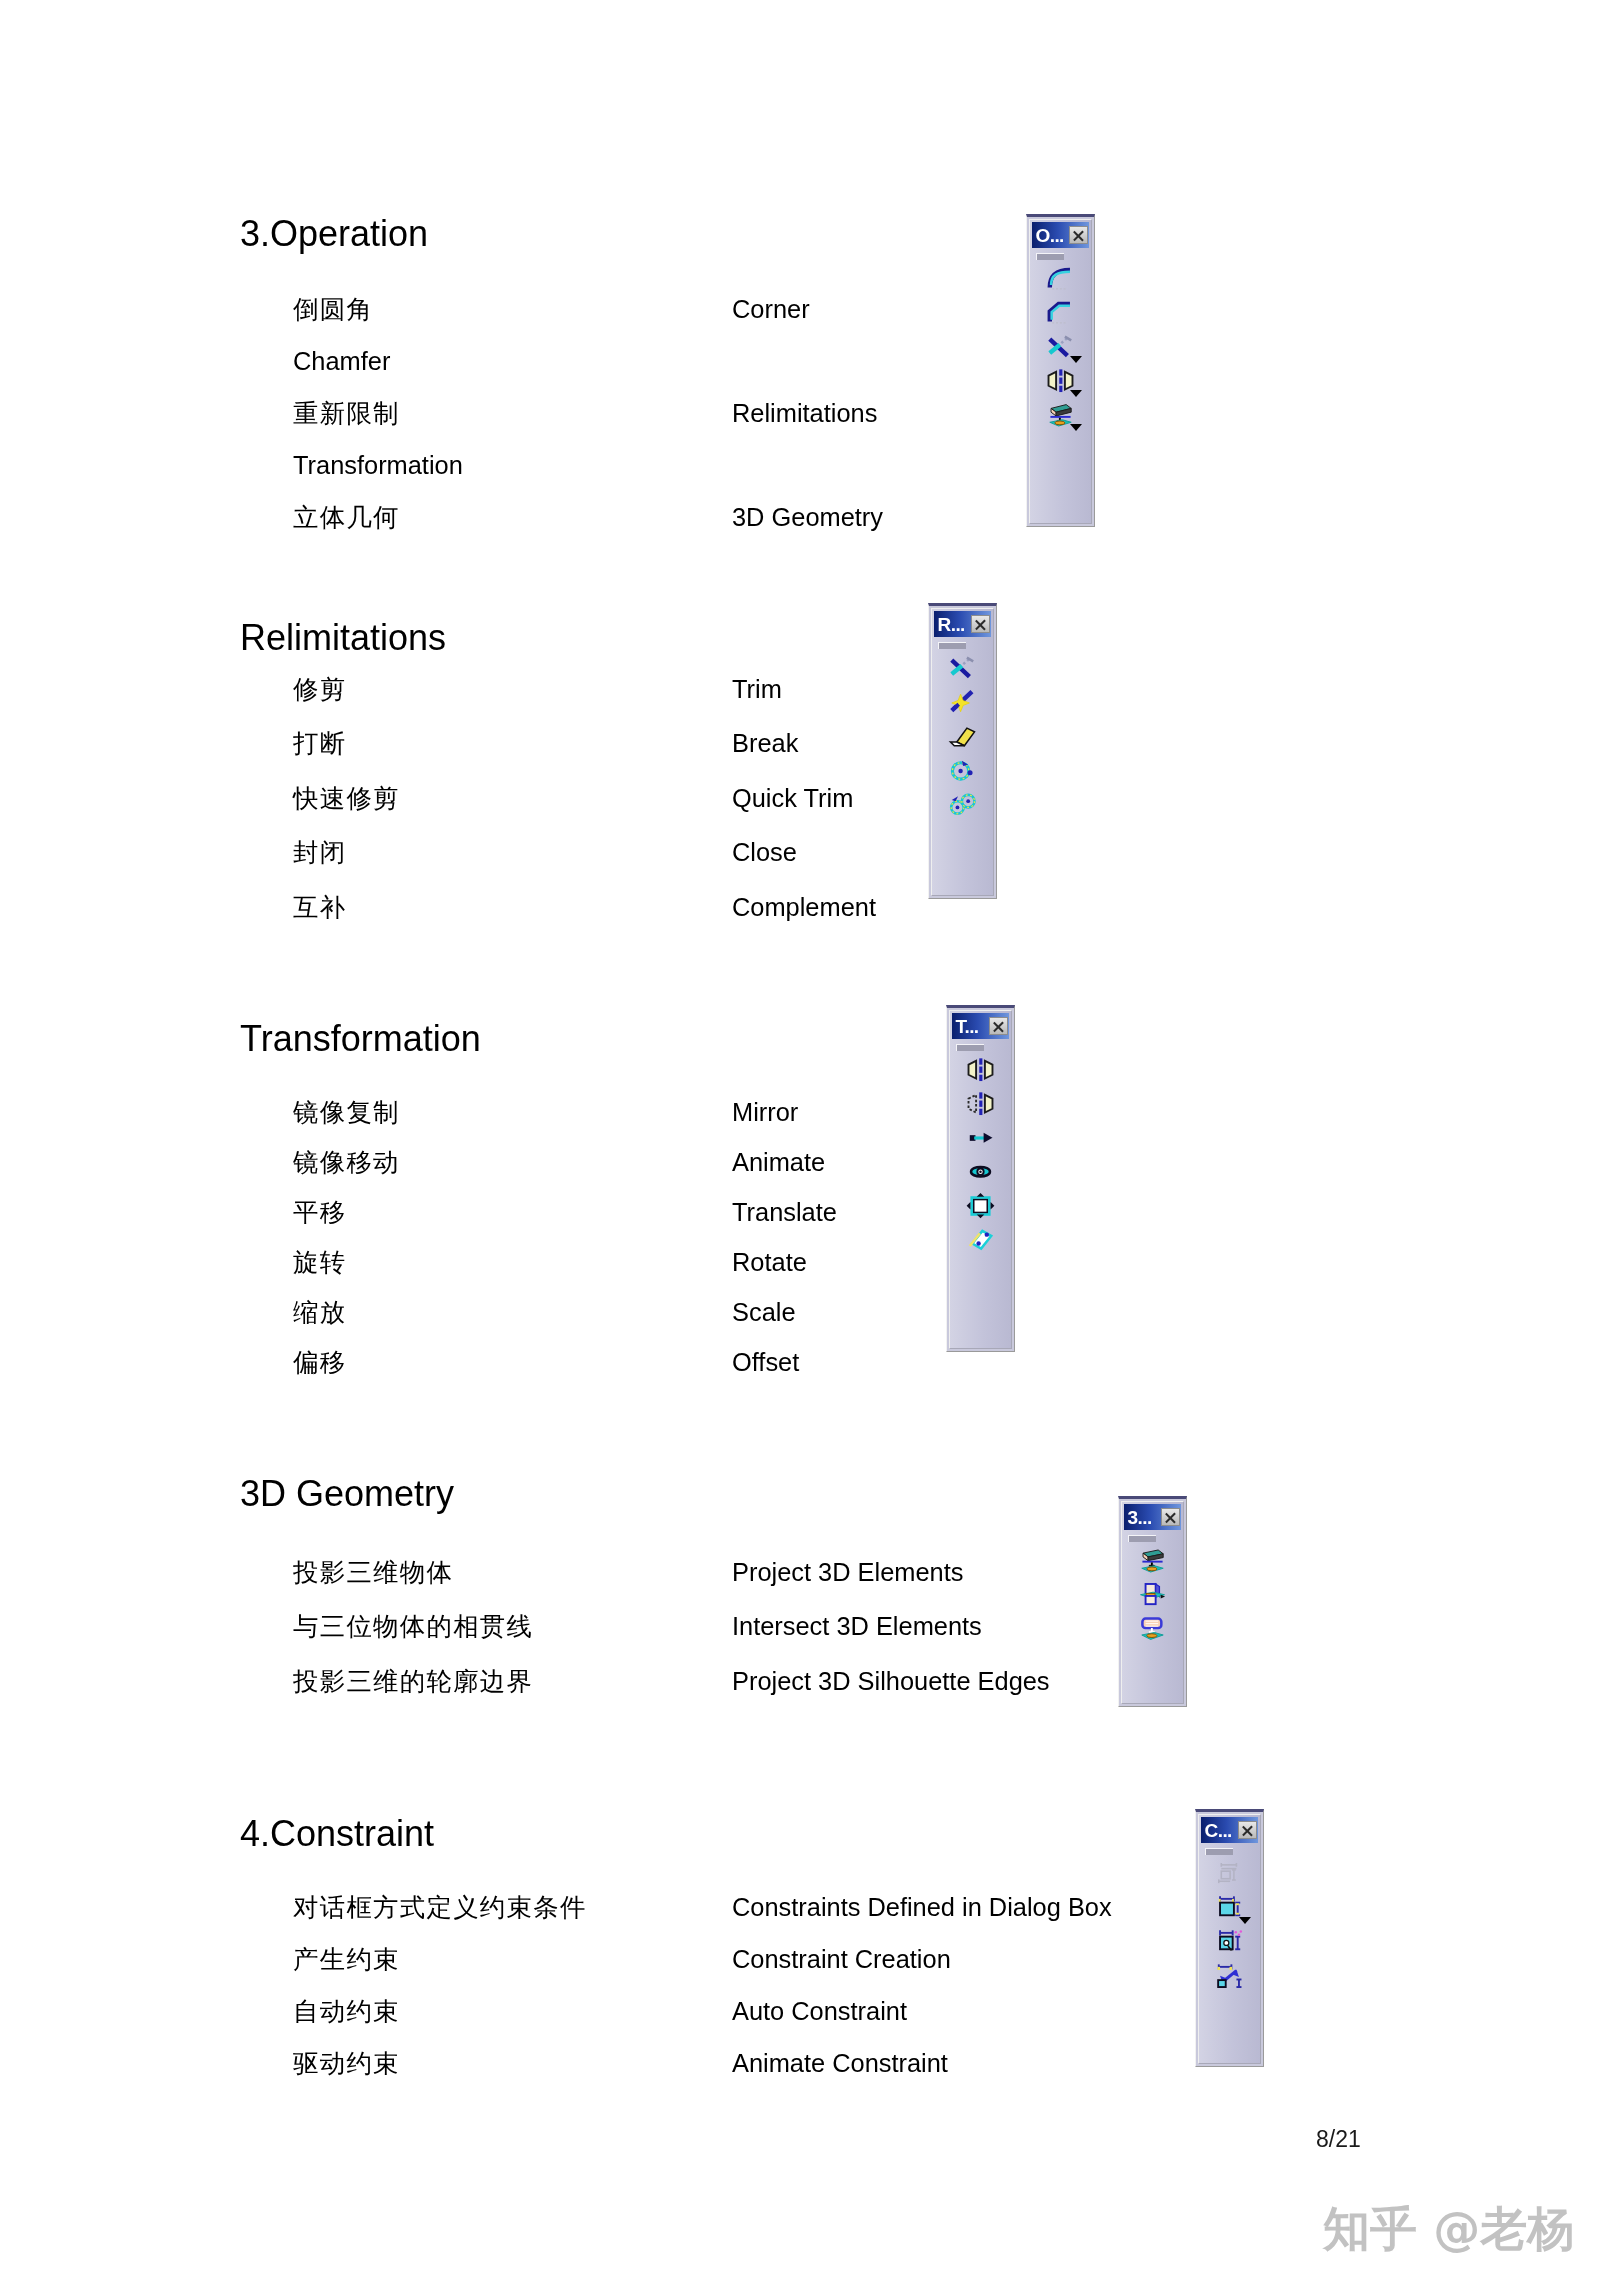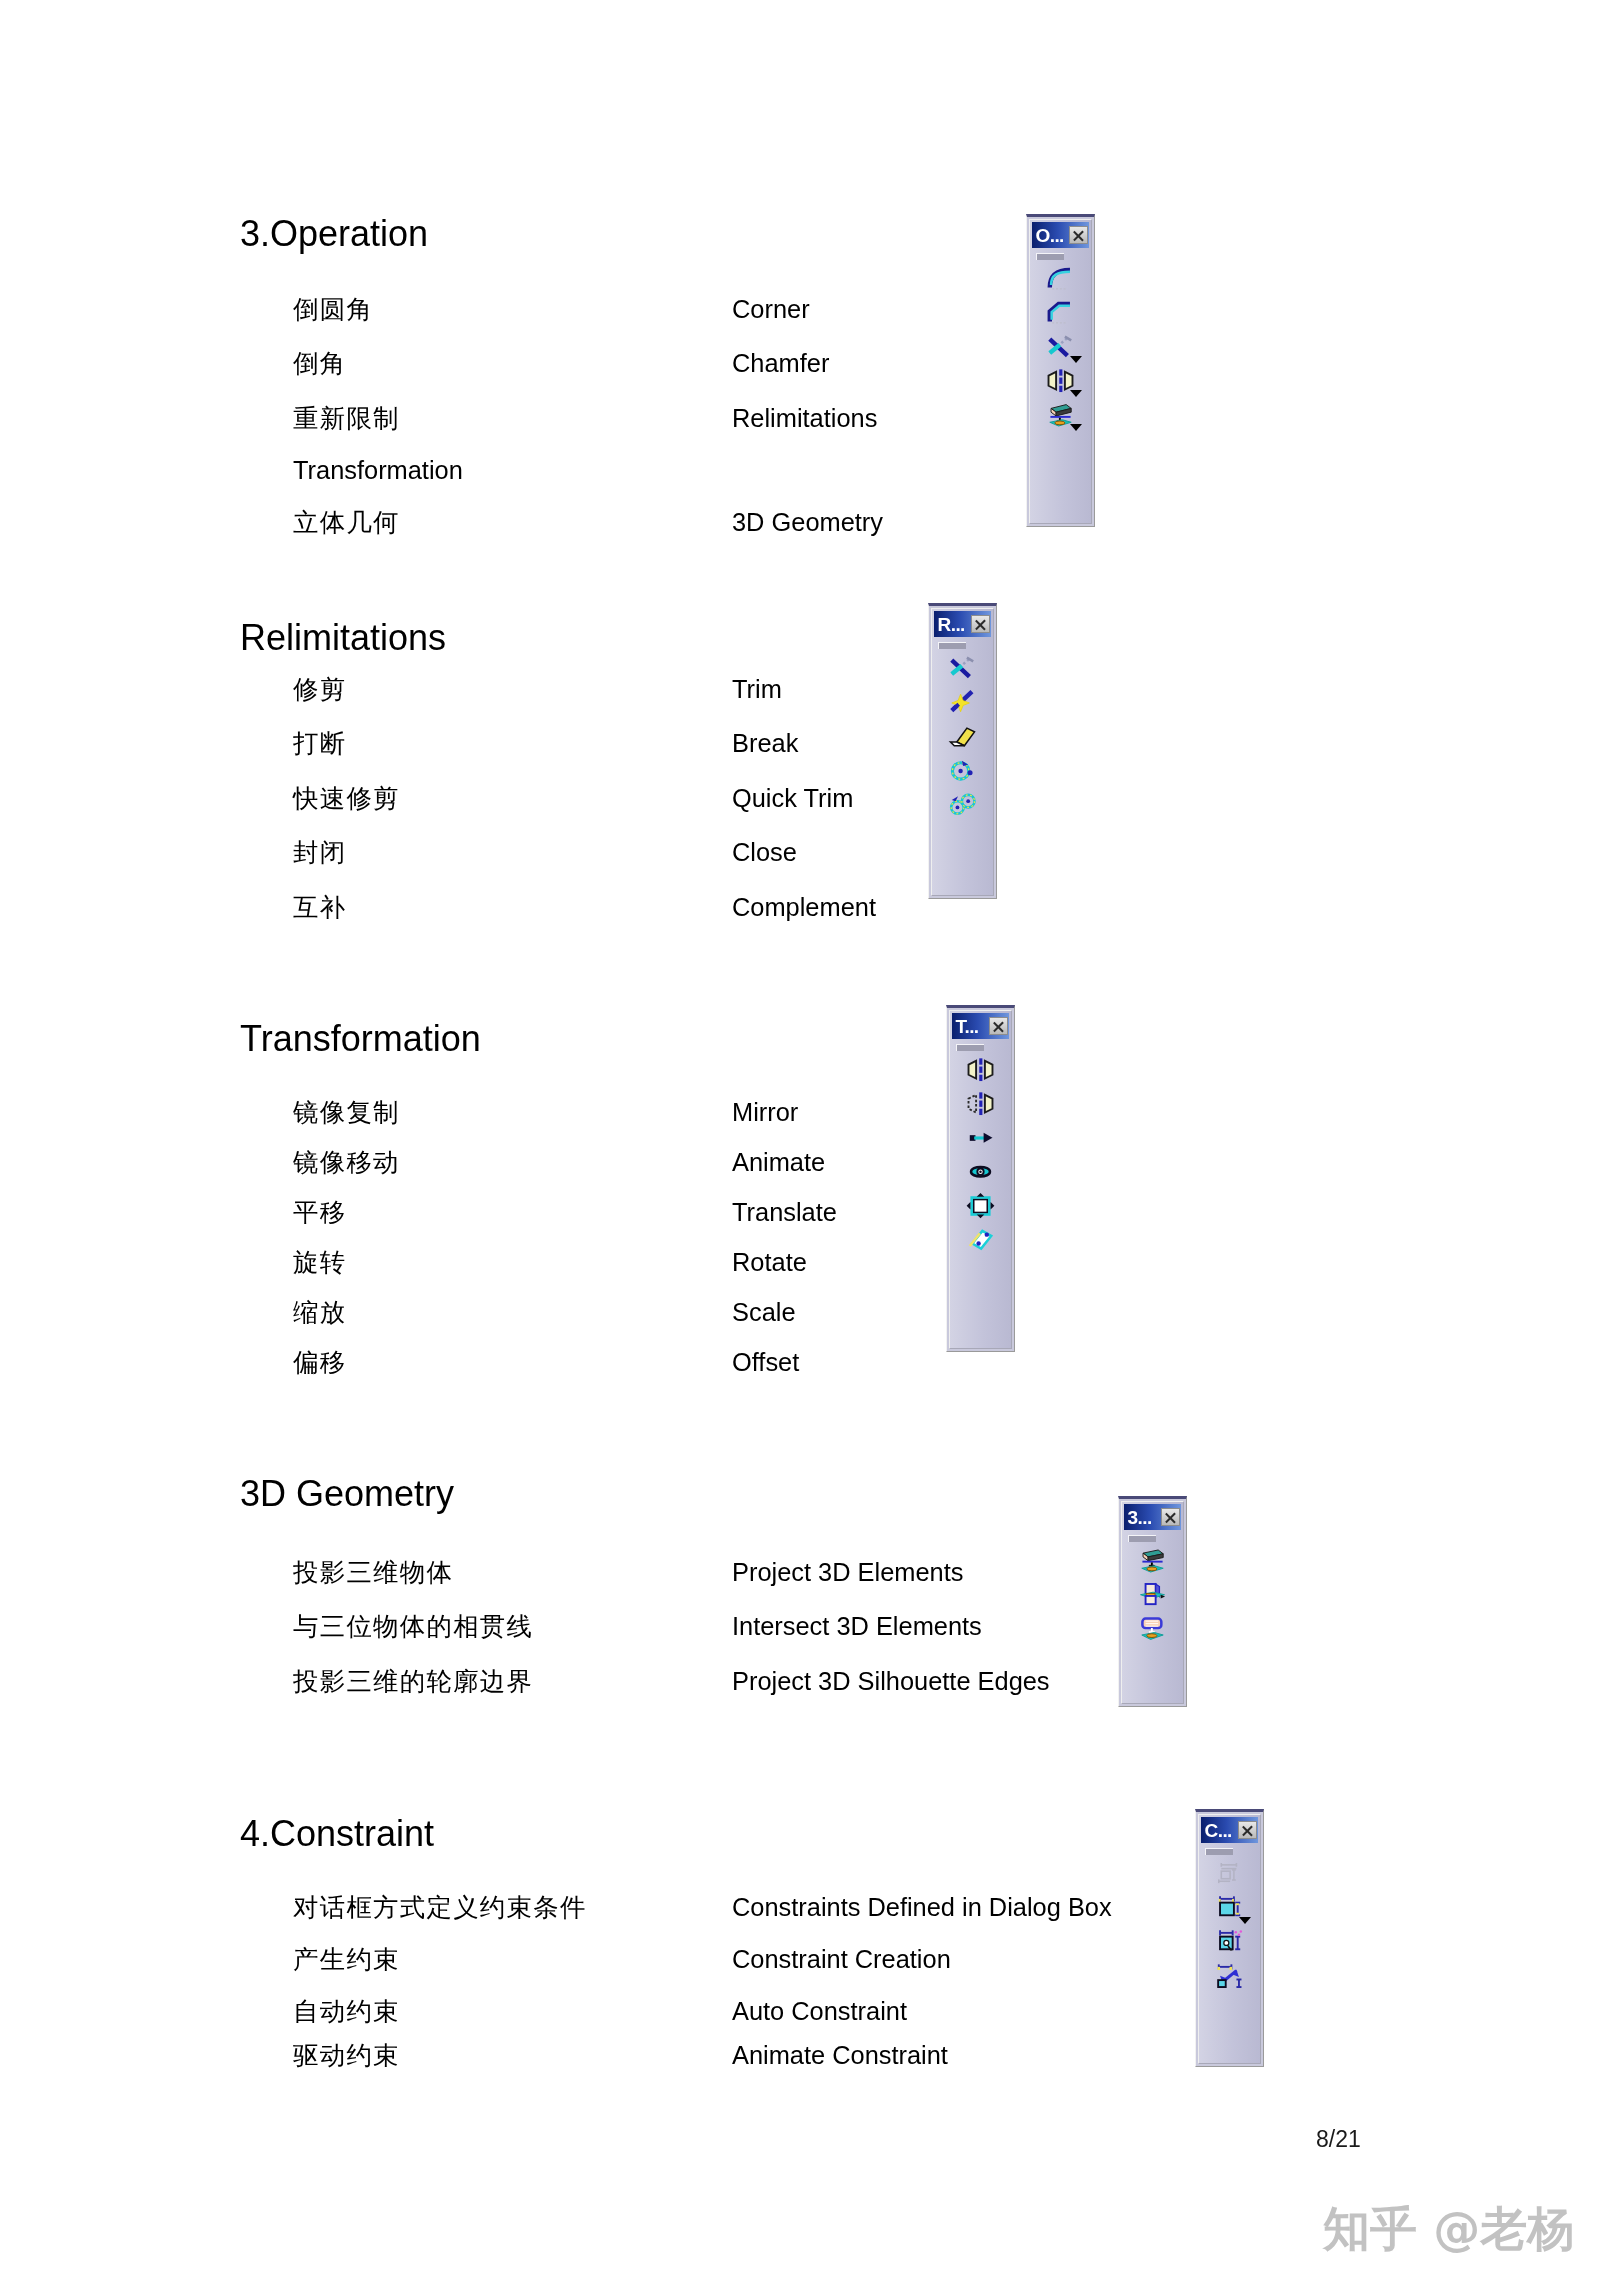--- a/index.html
+++ b/index.html
@@ -158,21 +158,20 @@
 
   <div class="section" style="left:240px; top:216px;">
     <div class="section-heading">3.Operation</div>
   </div>
   <div class="rows" style="left:293px; top:293px;">
     <div class="row" style="margin-bottom:20.4px;">
       <span class="cn">倒圆角</span>
       <span class="en">Corner</span>
     </div>
     <div class="row" style="margin-bottom:20.4px;">
-      <span class="cn">倒角</span>
       <span class="en">Chamfer</span>
     </div>
     <div class="row" style="margin-bottom:20.4px;">
       <span class="cn">重新限制</span>
       <span class="en">Relimitations</span>
     </div>
     <div class="row" style="margin-bottom:20.4px;">
       <span class="en">Transformation</span>
     </div>
     <div class="row">
@@ -499,21 +498,21 @@
   </div>
   <div class="rows" style="left:293px; top:1891px;">
     <div class="row" style="margin-bottom:18px;">
       <span class="cn">对话框方式定义约束条件</span>
       <span class="en">Constraints Defined in Dialog Box</span>
     </div>
     <div class="row" style="margin-bottom:18px;">
       <span class="cn">产生约束</span>
       <span class="en">Constraint Creation</span>
     </div>
-    <div class="row" style="margin-bottom:10px;">
+    <div class="row" style="margin-bottom:18px;">
       <span class="cn">自动约束</span>
       <span class="en">Auto Constraint</span>
     </div>
     <div class="row">
       <span class="cn">驱动约束</span>
       <span class="en">Animate Constraint</span>
     </div>
   </div>
 
   <div class="toolbar" style="left:1195px; top:1809px; width:69px; height:258px;">

